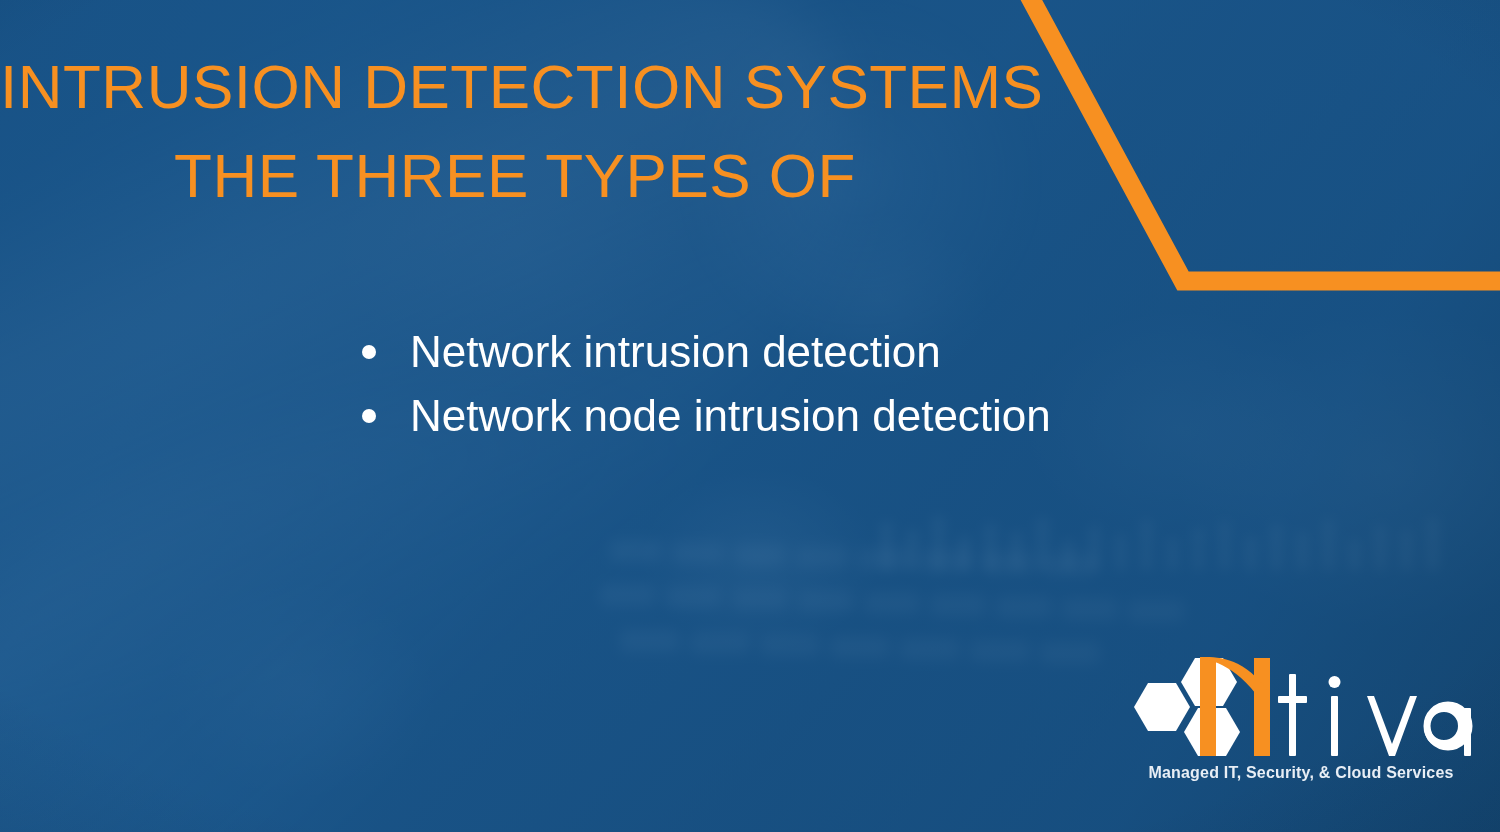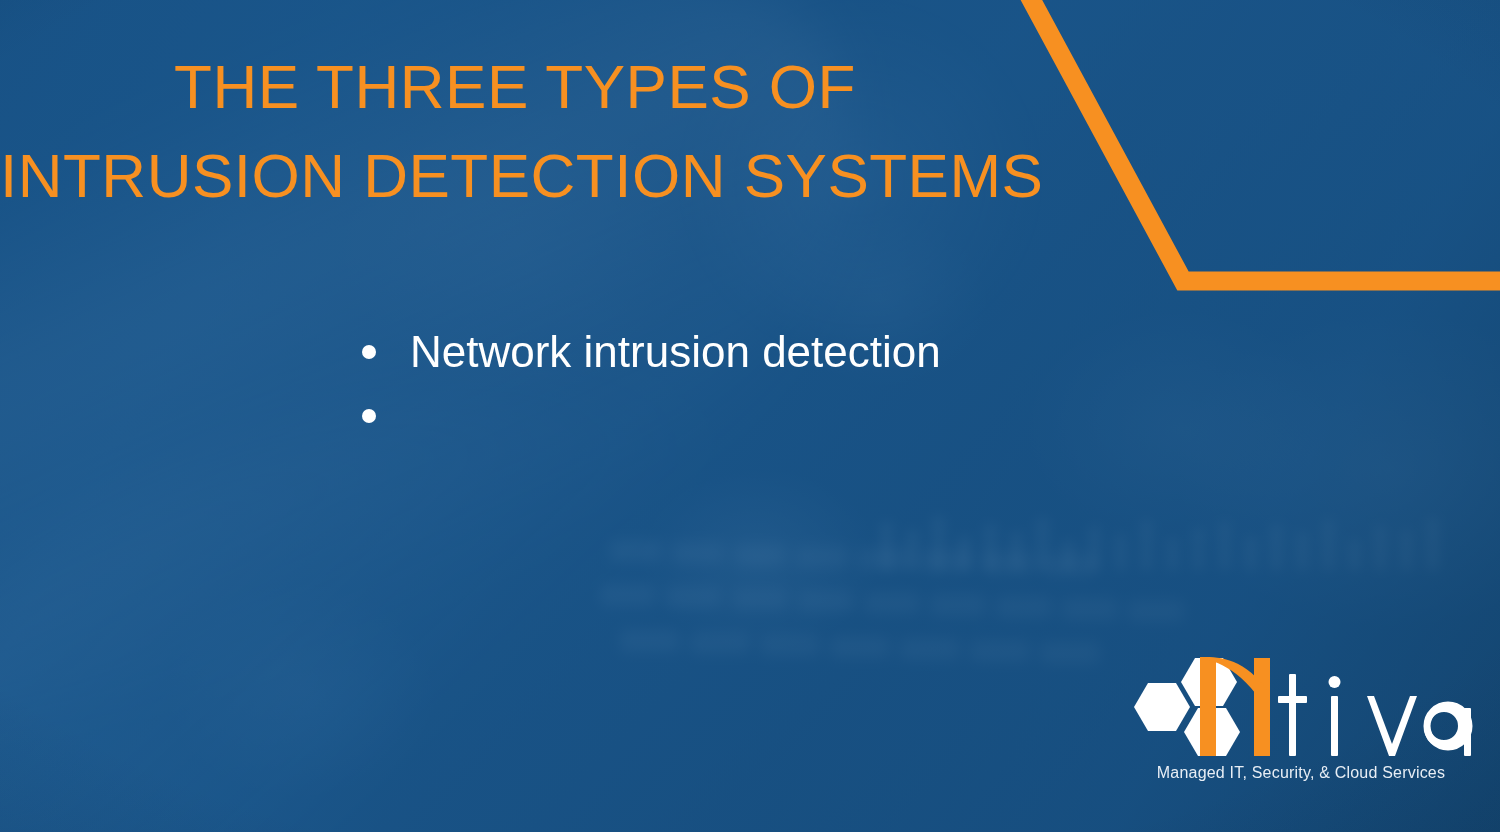--- a/index.html
+++ b/index.html
@@ -158,20 +158,21 @@
     margin-right: 34px;
   }
 
   
   .logo {
     position: absolute;
     left: 1126px;
     top: 652px;
     width: 350px;
     height: 150px;
+    font-weight: bold;
   }
   .logo-mark { position: absolute; left: 0; top: 0; width: 350px; height: 110px; }
   .logo-tag {
     position: absolute;
     left: 0;
     top: 112px;
     width: 350px;
     text-align: center;
     color: #e8eef5;
     font-size: 16px;
@@ -242,31 +243,32 @@
   </div>
 
   <div class="bg-overlay"></div>
   <div class="vignette"></div>
 
   <svg class="accent-line" viewBox="0 0 1500 832">
     <polyline points="1026,-10 1183,281 1500,281" fill="none" stroke="#f79021" stroke-width="19" stroke-linejoin="miter" stroke-linecap="butt"></polyline>
   </svg>
 
   <div class="title-block">
+    <span class="title-line">INTRUSION DETECTION SYSTEMS</span>
     <span class="title-line">THE THREE TYPES OF</span>
-    <span class="title-line">INTRUSION DETECTION SYSTEMS</span>
   </div>
 
   <ul class="bullet-list">
     <li class="bullet-item">
       <span class="bullet-dot"></span>
       <span>Network intrusion detection</span>
     </li>
     <li class="bullet-item">
       <span class="bullet-dot"></span>
+      <span>Network node intrusion detection</span>
     </li>
   </ul>
 
   <div class="logo">
     <svg class="logo-mark" viewBox="0 0 350 110">
 
       <g>
         <polygon points="8,55 22,31 50,31 64,55 50,79 22,79" fill="#ffffff"></polygon>
         <polygon points="55,30 69,6 97,6 111,30 97,54 69,54" fill="#ffffff"></polygon>
         <polygon points="58,80 72,56 100,56 114,80 100,104 72,104" fill="#ffffff"></polygon>

